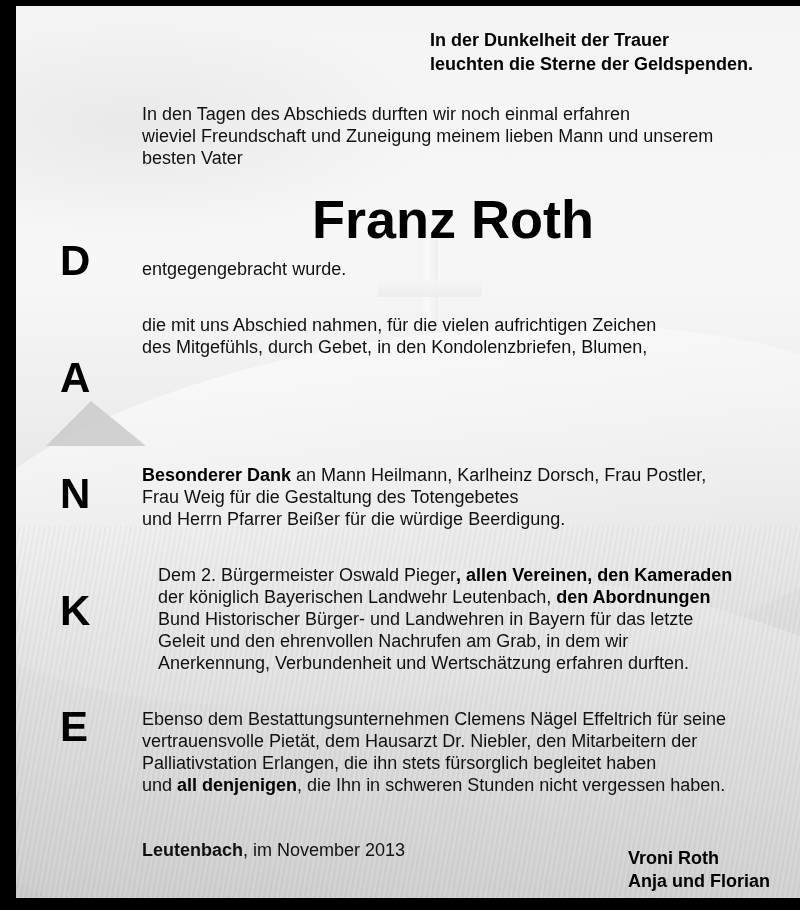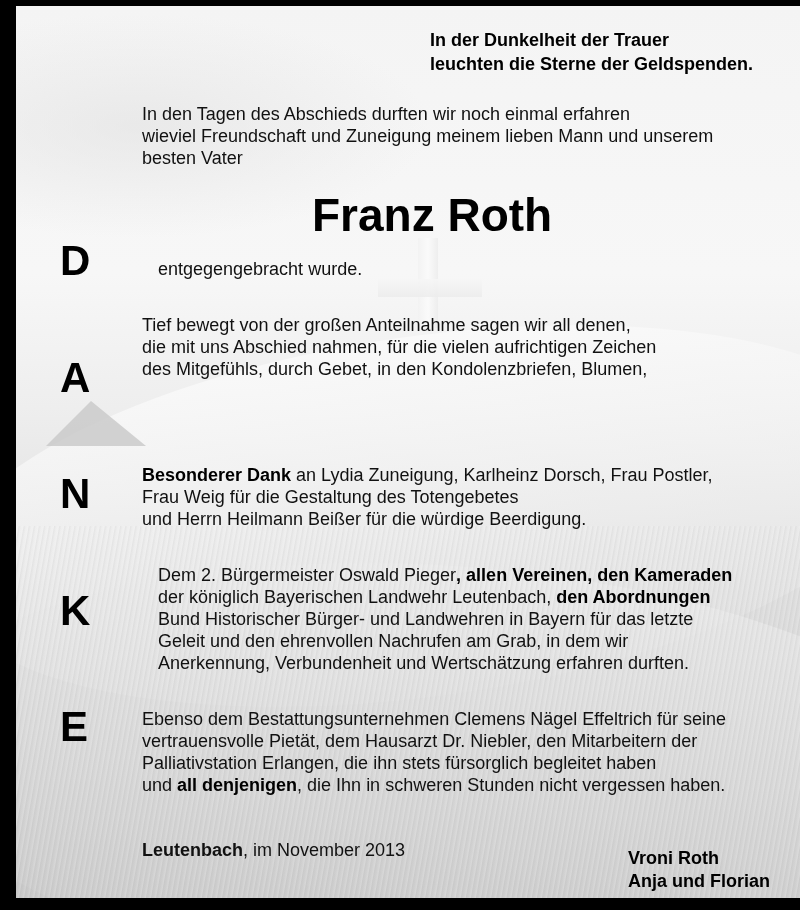--- a/index.html
+++ b/index.html
@@ -28,21 +28,21 @@
   .cross-h { position:absolute; left:362px; top:273px; width:104px; height:18px;
     background: linear-gradient(180deg, #f6f6f6, #ececec); opacity:0.85; }
 
   .letter { position:absolute; left:44px; font-weight:bold; font-size:42px; line-height:1; color:#000; }
 
   .motto { position:absolute; left:414px; top:22px; font-weight:bold; font-size:18px; line-height:24px; color:#000; }
 
   .txt { position:absolute; left:126px; font-size:18px; line-height:22px; color:#111; white-space:nowrap; }
   .txt b { font-weight:bold; color:#000; }
 
-  .name { position:absolute; left:296px; top:186px; font-weight:bold; font-size:46px; line-height:1; color:#000; }
+  .name { position:absolute; left:296px; top:186px; font-weight:bold; font-size:54px; line-height:1; color:#000; }
 
   .sign-place { position:absolute; left:126px; top:833px; font-size:18px; line-height:22px; color:#111; }
   .sign-names { position:absolute; left:612px; top:833px; font-weight:bold; font-size:18px; line-height:23px; color:#000;margin-top:8px; }
 </style>
 </head>
 <body>
 
 <div class="frame">
   <div class="hill1"></div>
   <div class="mount"></div>
@@ -63,32 +63,31 @@
   <div class="letter" style="top:700px;">E</div>
 
   <div class="txt" style="top:97px;">
     <div>In den Tagen des Abschieds durften wir noch einmal erfahren</div>
     <div>wieviel Freundschaft und Zuneigung meinem lieben Mann und unserem</div>
     <div>besten Vater</div>
   </div>
 
   <div class="name">Franz Roth</div>
 
-  <div class="txt" style="top:252px;margin-left:16px;">entgegengebracht wurde.</div>
+  <div class="txt" style="top:252px;">entgegengebracht wurde.</div>
 
   <div class="txt" style="top:308px;">
-    <div>Tief bewegt von der großen Anteilnahme sagen wir all denen,</div>
     <div>die mit uns Abschied nahmen, für die vielen aufrichtigen Zeichen</div>
     <div>des Mitgefühls, durch Gebet, in den Kondolenzbriefen, Blumen,</div>
   </div>
 
   <div class="txt" style="top:458px;">
-    <div><b>Besonderer Dank</b><span> an Lydia Zuneigung, Karlheinz Dorsch, Frau Postler,</span></div>
+    <div><b>Besonderer Dank</b><span> an Mann Heilmann, Karlheinz Dorsch, Frau Postler,</span></div>
     <div>Frau Weig für die Gestaltung des Totengebetes</div>
-    <div>und Herrn Heilmann Beißer für die würdige Beerdigung.</div>
+    <div>und Herrn Pfarrer Beißer für die würdige Beerdigung.</div>
   </div>
 
   <div class="txt" style="top:558px;margin-left:16px;">
     <div><span>Dem 2. Bürgermeister Oswald Pieger</span><b>, allen Vereinen, den Kameraden</b></div>
     <div><span>der königlich Bayerischen Landwehr Leutenbach, </span><b>den Abordnungen</b></div>
     <div>Bund Historischer Bürger- und Landwehren in Bayern für das letzte</div>
     <div>Geleit und den ehrenvollen Nachrufen am Grab, in dem wir</div>
     <div>Anerkennung, Verbundenheit und Wertschätzung erfahren durften.</div>
   </div>
 

